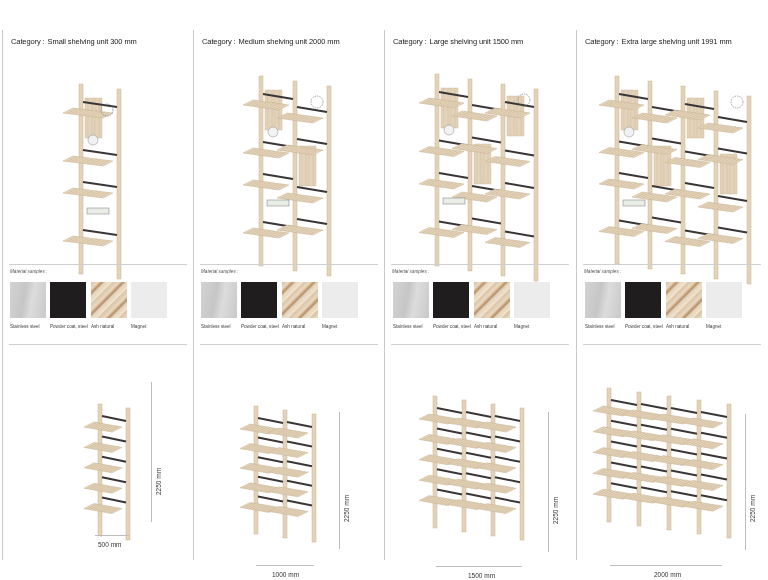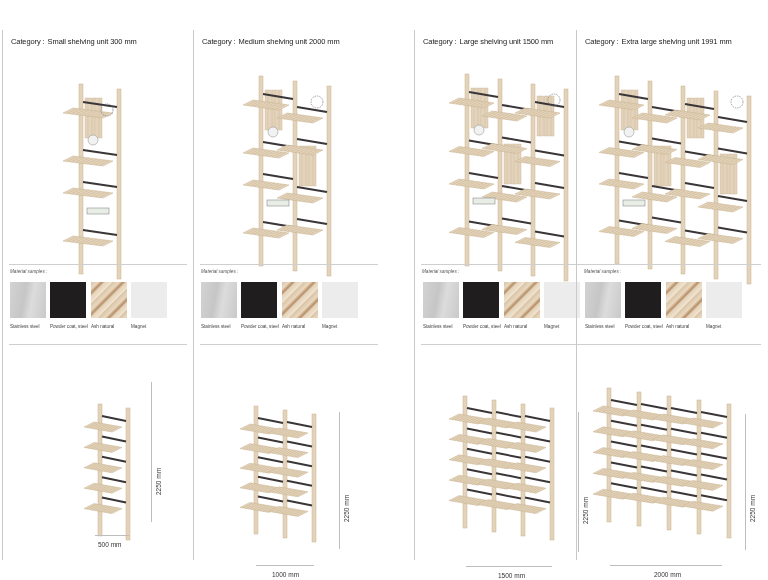--- a/index.html
+++ b/index.html
@@ -392,21 +392,21 @@
       <line x1="105.3" y1="139.9" x2="95.3" y2="144.9" stroke="#c9b391" stroke-width="0.5"></line>
       <line x1="108.2" y1="140.4" x2="98.2" y2="145.4" stroke="#c9b391" stroke-width="0.5"></line>
       <line x1="111.1" y1="140.9" x2="101.1" y2="145.9" stroke="#c9b391" stroke-width="0.5"></line>
     </svg>
   <div class="dim-line-v" style="left:145px; top:382px; height:137px;"></div>
   <div class="dim-text-v" style="left:149px; top:492px;">2250 mm</div>
   <div class="dim-line-h" style="left:62px; width:58px; top:535px;"></div>
   <div class="dim-text" style="left:78px; top:541px;">1000 mm</div>
 </div>
 
-<div class="panel" style="left:384px; width:190px;margin-left:30px;">
+<div class="panel" style="left:384px; width:190px;">
   <div class="title"><span class="lbl">Category :</span><span>Large shelving unit 1500 mm</span></div>
   <svg width="190" height="210" style="left:0; top:20px;" id="ill2">
       <rect x="50" y="24" width="4" height="192" fill="#e3d3ba" stroke="#c9b391" stroke-width="0.5"></rect>
       <rect x="83" y="29" width="4" height="192" fill="#e3d3ba" stroke="#c9b391" stroke-width="0.5"></rect>
       <rect x="116" y="34" width="4" height="192" fill="#e3d3ba" stroke="#c9b391" stroke-width="0.5"></rect>
       <rect x="149" y="39" width="4" height="192" fill="#e3d3ba" stroke="#c9b391" stroke-width="0.5"></rect>
       <rect x="56" y="38" width="3" height="40" fill="#e3d3ba" stroke="#c9b391" stroke-width="0.4"></rect>
       <rect x="59.5" y="38" width="3" height="40" fill="#e3d3ba" stroke="#c9b391" stroke-width="0.4"></rect>
       <rect x="63" y="38" width="3" height="40" fill="#e3d3ba" stroke="#c9b391" stroke-width="0.4"></rect>
       <rect x="66.5" y="38" width="3" height="40" fill="#e3d3ba" stroke="#c9b391" stroke-width="0.4"></rect>

